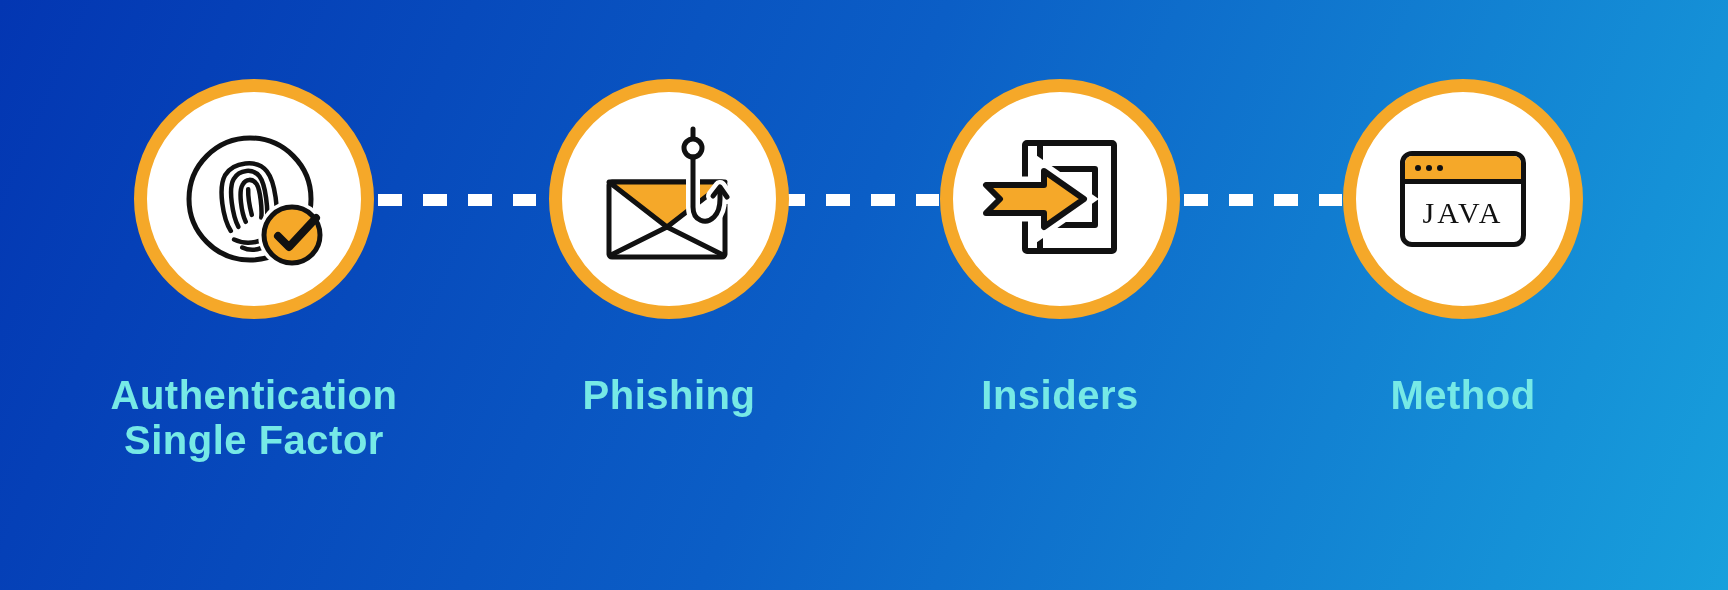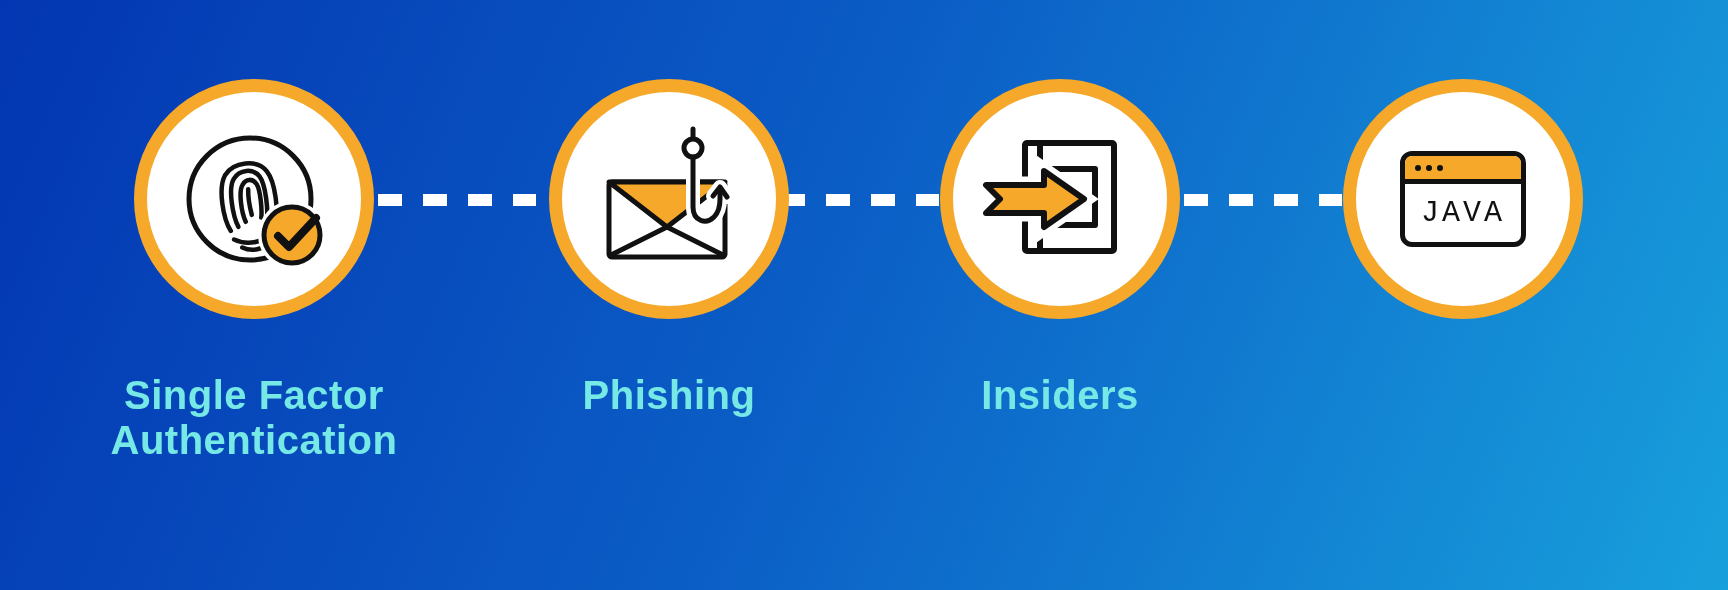--- a/index.html
+++ b/index.html
@@ -51,21 +51,21 @@
   .browser-bar {
     height:23px; background:#f5a829;
     border-bottom:5px solid #111111;
     display:flex; align-items:center; gap:5px; padding-left:10px;
   }
   .dot { width:6px; height:6px; border-radius:50%; background:#111111; }
   .browser-body {
     height:58px;
     display:flex; align-items:center; justify-content:center;
     color:#111111; font-size:30px; letter-spacing:3px; font-weight:400;
-    font-family:Liberation Mono, monospace;
+    font-family:Liberation Serif, serif;
   }
 </style>
 </head>
 <body>
 
 <div class="stage">
 
   <div class="connector connector-0"></div>
   <div class="connector connector-1"></div>
   <div class="connector connector-2"></div>
@@ -81,22 +81,22 @@
           <path d="M71,91 C70,83 70,71 71,65"></path>
           <path d="M50,113 C62,121 80,120 90,111"></path>
           <path d="M57,122 C66,128 78,127 85,120"></path>
         </g>
         <circle cx="113" cy="111" r="34" fill="#ffffff"></circle>
         <circle cx="113" cy="111" r="28" fill="#f5a829" stroke="#111111" stroke-width="5"></circle>
         <path d="M99,112 L110,123 L137,94" fill="none" stroke="#111111" stroke-width="8" stroke-linecap="round" stroke-linejoin="round"></path>
       </svg>
     </div>
     <div class="label">
+      <div>Authentication</div>
       <div>Single Factor</div>
-      <div>Authentication</div>
     </div>
   </div>
 
   <div class="step step-1">
     <div class="circle">
       <svg width="160" height="160" viewBox="0 0 160 160">
         <g stroke-linejoin="round" stroke-linecap="round">
           <rect x="20" y="63" width="116" height="75" rx="3" fill="#ffffff" stroke="#111111" stroke-width="5"></rect>
           <path d="M20,63 L136,63 L78,108 Z" fill="#f5a829" stroke="#111111" stroke-width="5"></path>
           <path d="M78,108 L22,136 M78,108 L134,136" fill="none" stroke="#111111" stroke-width="5"></path>
@@ -141,16 +141,17 @@
       <div class="browser">
         <div class="browser-bar">
           <span class="dot"></span>
           <span class="dot"></span>
           <span class="dot"></span>
         </div>
         <div class="browser-body">JAVA</div>
       </div>
     </div>
     <div class="label">
+      <div>Method</div>
     </div>
   </div>
 
 </div>
 
 </body></html>

